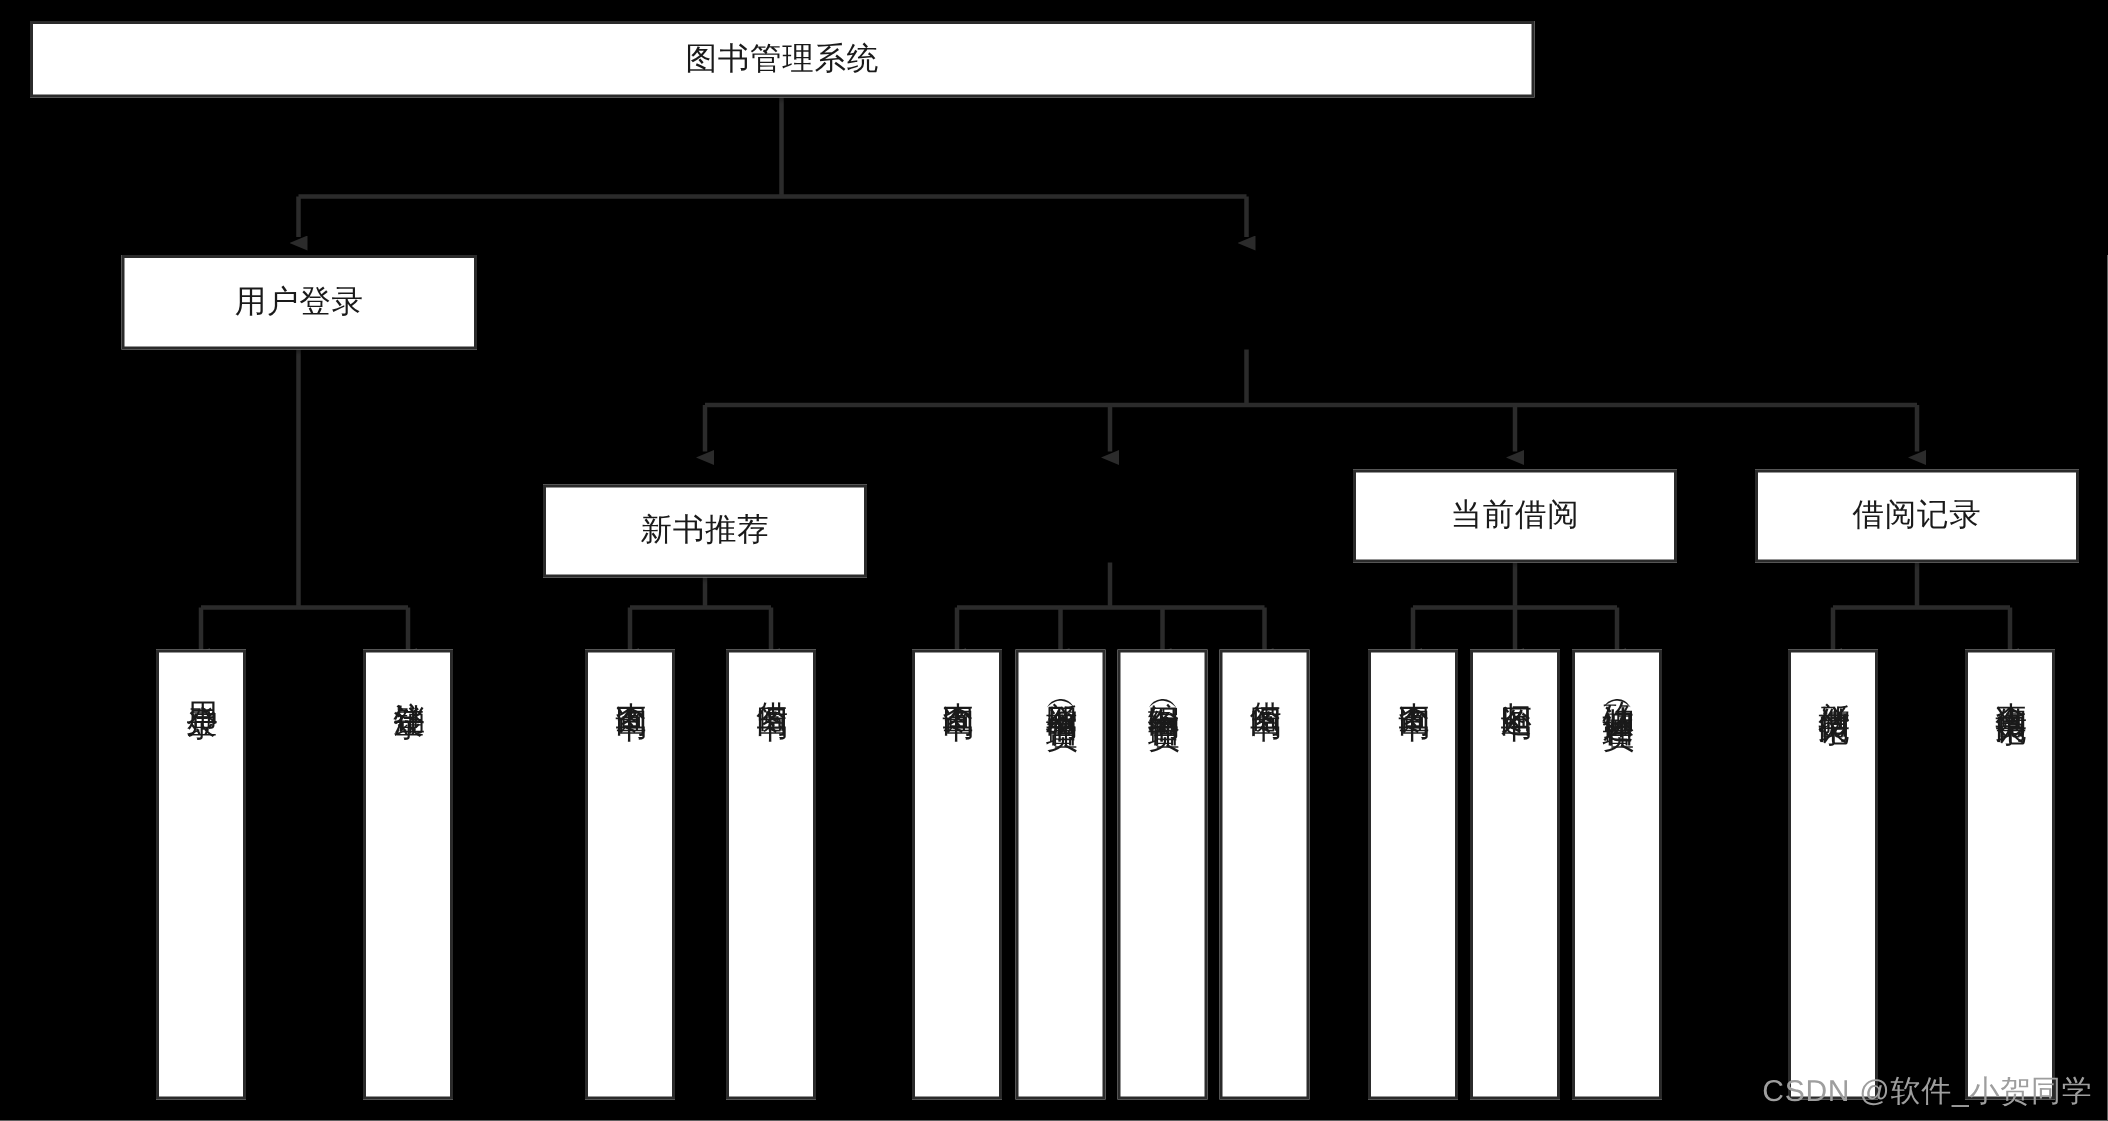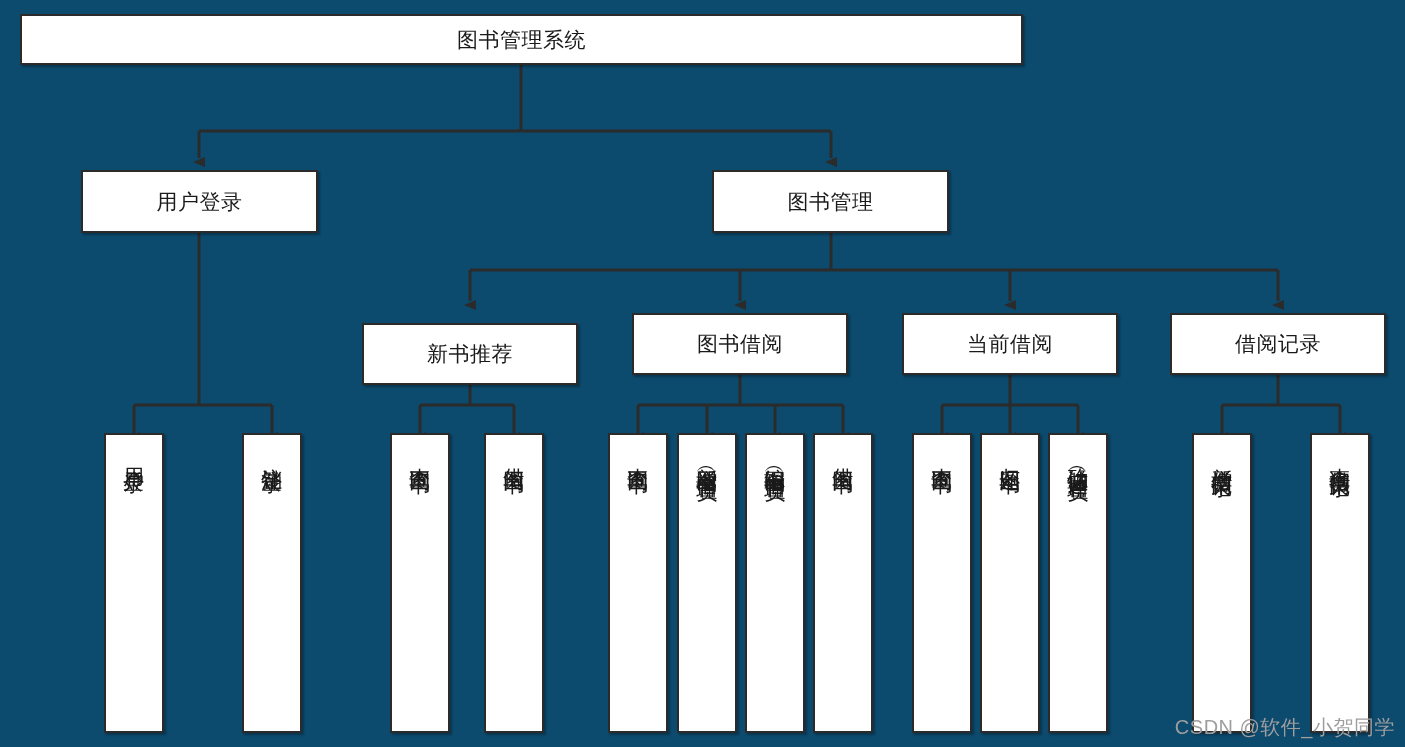--- a/index.html
+++ b/index.html
@@ -11,21 +11,21 @@
     width: 1405px;
     height: 747px;
     font-family: "Liberation Sans", sans-serif;
     overflow: hidden;
     position: relative;
   }
   #diagram-root {
     position: relative;
     width: 1405px;
     height: 747px;
-    background: #0c4a6e;
+    background: #000000;
   }
   svg#edges {
     position: absolute;
     left: 0;
     top: 0;
     width: 1405px;
     height: 747px;
     pointer-events: none;
   }
   .node {
@@ -125,29 +125,23 @@
     </g>
   </svg>
 
   <div class="node" style="left:20px; top:14px; width:1003px; height:51px;">
     <span class="node-label">图书管理系统</span>
   </div>
 
   <div class="node" style="left:81px; top:170px; width:237px; height:63px;">
     <span class="node-label">用户登录</span>
   </div>
-  <div class="node" style="left:712px; top:170px; width:237px; height:63px;">
-    <span class="node-label">图书管理</span>
-  </div>
 
   <div class="node" style="left:362px; top:323px; width:216px; height:62px;">
     <span class="node-label">新书推荐</span>
-  </div>
-  <div class="node" style="left:632px; top:313px; width:216px; height:62px;">
-    <span class="node-label">图书借阅</span>
   </div>
   <div class="node" style="left:902px; top:313px; width:216px; height:62px;">
     <span class="node-label">当前借阅</span>
   </div>
   <div class="node" style="left:1170px; top:313px; width:216px; height:62px;">
     <span class="node-label">借阅记录</span>
   </div>
 
   <div class="node vertical" style="left:104px; top:433px; width:60px; height:300px;">
     <span class="node-label">用户登录</span>

